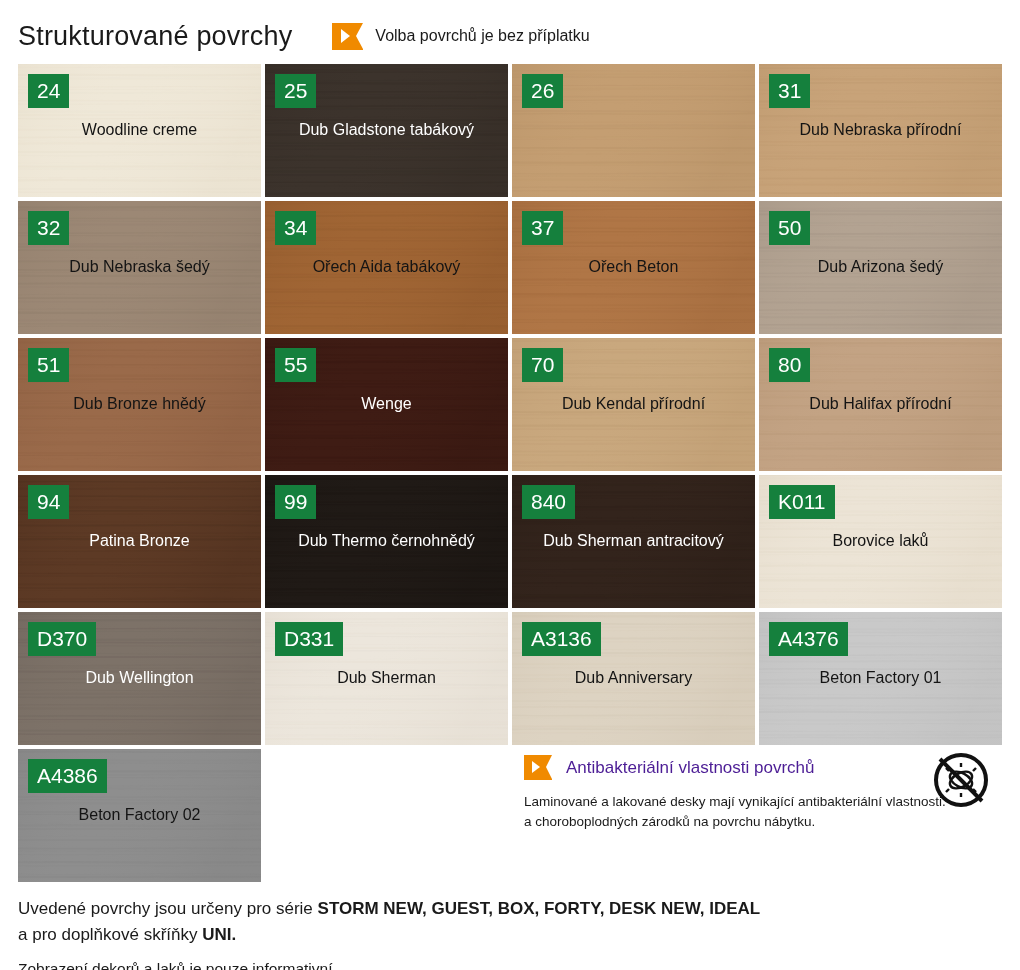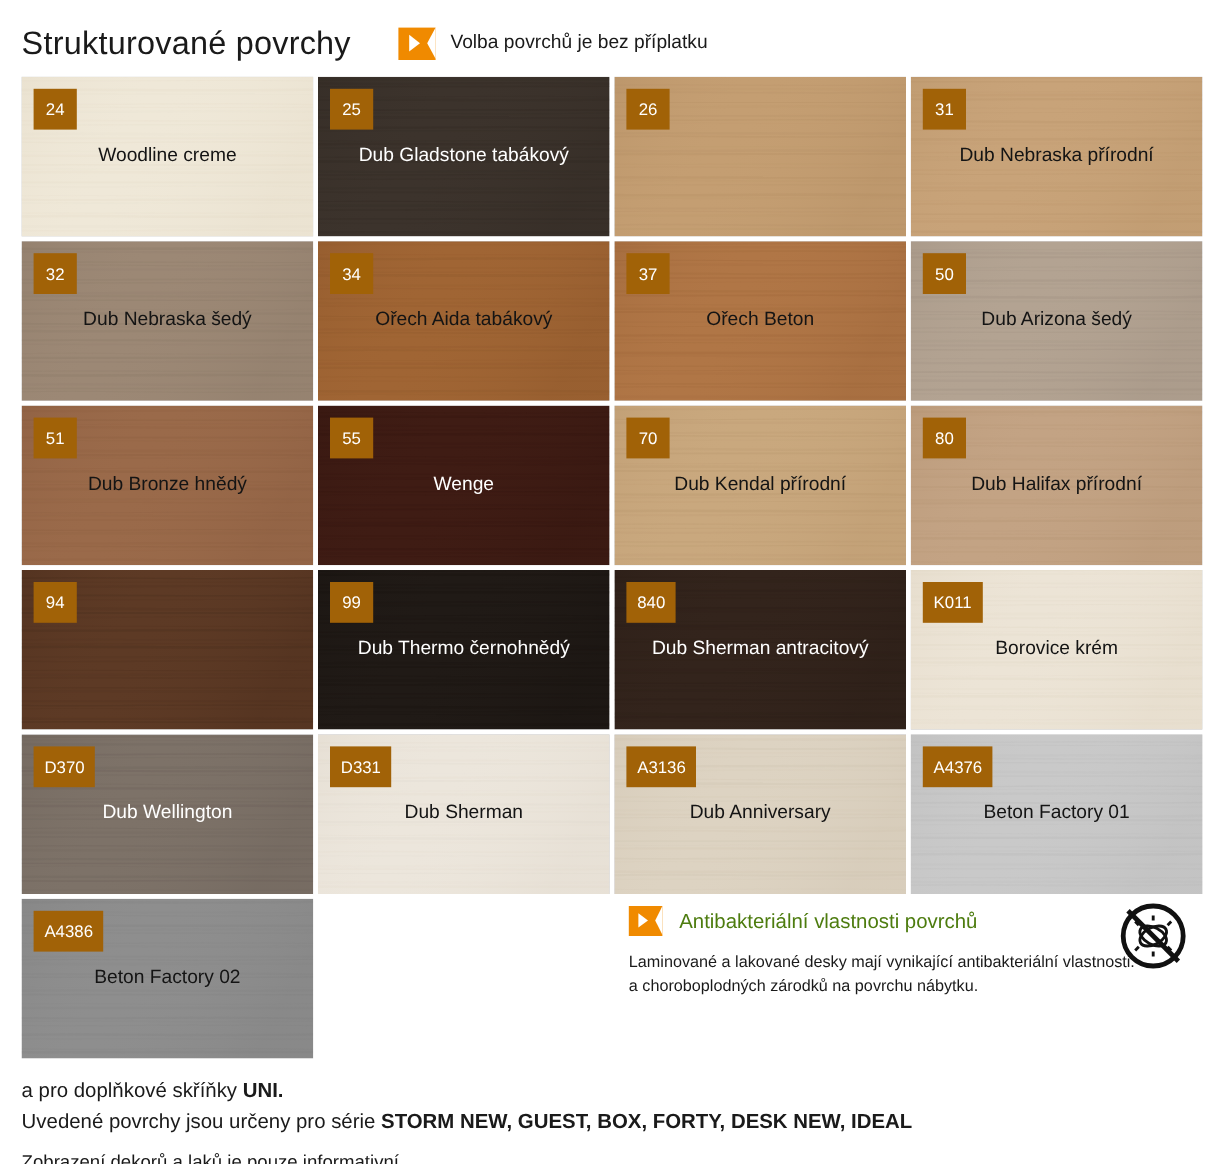--- a/index.html
+++ b/index.html
@@ -89,23 +89,23 @@
     position: absolute;
     inset: 0;
   }
   .code {
     position: absolute;
     left: 10px;
     top: 10px;
     min-width: 36px;
     height: 34px;
     padding: 0 9px;
-    background: #a16207;
+    background: #15803d;
     color: #ffffff;
-    font-size: 14px;
+    font-size: 21px;
     line-height: 34px;
     text-align: center;
     box-sizing: border-box;
     white-space: nowrap;
   }
   .name {
     position: absolute;
     left: 0;
     right: 0;
     top: 56px;
@@ -141,21 +141,21 @@
     border-top: 6.5px solid transparent;
     border-bottom: 6.5px solid transparent;
   }
   .anti-head .arrow-badge::before {
     border-right: 6px solid #ffffff;
     border-top: 12.5px solid transparent;
     border-bottom: 12.5px solid transparent;
   }
   .anti-title {
     font-size: 17px;
-    color: #4d7c0f;
+    color: #4c1d95;
   }
   .anti-text {
     font-size: 13.5px;
     line-height: 1.45;
     color: #1a1a1a;
     max-width: 450px;
   }
   .anti-icon {
     position: absolute;
     right: 10px;
@@ -711,20 +711,21 @@
             <path d="M -10 98.1923076923077 C 60 98.91230769230769, 140 97.5923076923077, 253 98.49230769230769" stroke="#3d2315" stroke-width="0.85" fill="none" opacity="0.19"></path>
             <path d="M -10 101.3076923076923 C 60 99.2676923076923, 140 103.00769230769231, 253 100.45769230769231" stroke="#3d2315" stroke-width="2.1" fill="none" opacity="0.08"></path>
             <path d="M -10 109.42307692307692 C 60 109.42307692307692, 140 109.42307692307692, 253 109.42307692307692" stroke="#3d2315" stroke-width="1.6" fill="none" opacity="0.13"></path>
             <path d="M -10 112.53846153846153 C 60 114.57846153846154, 140 110.83846153846153, 253 113.38846153846153" stroke="#3d2315" stroke-width="1.1" fill="none" opacity="0.19"></path>
             <path d="M -10 115.65384615384616 C 60 114.93384615384616, 140 116.25384615384615, 253 115.35384615384616" stroke="#3d2315" stroke-width="0.6" fill="none" opacity="0.08"></path>
             <path d="M -10 123.76923076923077 C 60 125.08923076923077, 140 122.66923076923078, 253 124.31923076923077" stroke="#3d2315" stroke-width="1.85" fill="none" opacity="0.13"></path>
             <path d="M -10 126.88461538461539 C 60 125.44461538461539, 140 128.08461538461538, 253 126.28461538461539" stroke="#3d2315" stroke-width="1.35" fill="none" opacity="0.19"></path>
       <rect width="243" height="133" fill="url(#g13)"></rect>
     </svg></div>
         <div class="code">94</div>
+        <div class="name light">Patina Bronze</div>
       </div>
       <div class="swatch">
         <div class="grain"><svg width="243" height="133" viewBox="0 0 243 133" preserveAspectRatio="none">
       <rect width="243" height="133" fill="#201a16"></rect>
       <defs>
         <linearGradient id="g14" x1="0" y1="0" x2="1" y2="0.3">
           <stop offset="0%" stop-color="#120e0b" stop-opacity="0.28"></stop>
           <stop offset="45%" stop-color="#201a16" stop-opacity="0"></stop>
           <stop offset="100%" stop-color="#120e0b" stop-opacity="0.22"></stop>
         </linearGradient>
@@ -833,21 +834,21 @@
             <path d="M -10 99.1923076923077 C 60 99.07230769230769, 140 99.29230769230769, 253 99.1423076923077" stroke="#d9cdb8" stroke-width="1.35" fill="none" opacity="0.08"></path>
             <path d="M -10 102.3076923076923 C 60 104.22769230769231, 140 100.70769230769231, 253 103.1076923076923" stroke="#d9cdb8" stroke-width="0.85" fill="none" opacity="0.13"></path>
             <path d="M -10 105.42307692307692 C 60 104.58307692307692, 140 106.12307692307692, 253 105.07307692307693" stroke="#d9cdb8" stroke-width="2.1" fill="none" opacity="0.19"></path>
             <path d="M -10 113.53846153846153 C 60 114.73846153846154, 140 112.53846153846153, 253 114.03846153846153" stroke="#d9cdb8" stroke-width="1.6" fill="none" opacity="0.08"></path>
             <path d="M -10 116.65384615384616 C 60 115.09384615384616, 140 117.95384615384616, 253 116.00384615384615" stroke="#d9cdb8" stroke-width="1.1" fill="none" opacity="0.13"></path>
             <path d="M -10 124.76923076923077 C 60 125.24923076923078, 140 124.36923076923077, 253 124.96923076923078" stroke="#d9cdb8" stroke-width="0.6" fill="none" opacity="0.19"></path>
             <path d="M -10 127.88461538461539 C 60 125.60461538461539, 140 129.7846153846154, 253 126.93461538461538" stroke="#d9cdb8" stroke-width="1.85" fill="none" opacity="0.08"></path>
       <rect width="243" height="133" fill="url(#g16)"></rect>
     </svg></div>
         <div class="code">K011</div>
-        <div class="name dark">Borovice krém</div>
+        <div class="name dark">Borovice laků</div>
       </div>
       <div class="swatch">
         <div class="grain"><svg width="243" height="133" viewBox="0 0 243 133" preserveAspectRatio="none">
       <rect width="243" height="133" fill="#7d7268"></rect>
       <defs>
         <linearGradient id="g17" x1="0" y1="0" x2="1" y2="0.3">
           <stop offset="0%" stop-color="#615750" stop-opacity="0.28"></stop>
           <stop offset="45%" stop-color="#7d7268" stop-opacity="0"></stop>
           <stop offset="100%" stop-color="#615750" stop-opacity="0.22"></stop>
         </linearGradient>
@@ -1070,21 +1071,21 @@
            <line x1="31" y1="44" x2="31" y2="48"></line>
          </g>
          <line x1="10" y1="10" x2="52" y2="52" stroke="#111" stroke-width="4"></line>
        </svg>
      </div>
       </div>
     </div>
 
   <div class="footer">
     <div>
-      <span>a pro doplňkové skříňky </span><span class="b">UNI.</span>
+      <span>Uvedené povrchy jsou určeny pro série </span><span class="b">STORM NEW, GUEST, BOX, FORTY, DESK NEW, IDEAL</span>
     </div>
     <div>
-      <span>Uvedené povrchy jsou určeny pro série </span><span class="b">STORM NEW, GUEST, BOX, FORTY, DESK NEW, IDEAL</span>
+      <span>a pro doplňkové skříňky </span><span class="b">UNI.</span>
     </div>
     <span class="small">Zobrazení dekorů a laků je pouze informativní.</span>
   </div>
 
 </div>
 
 </body></html>

